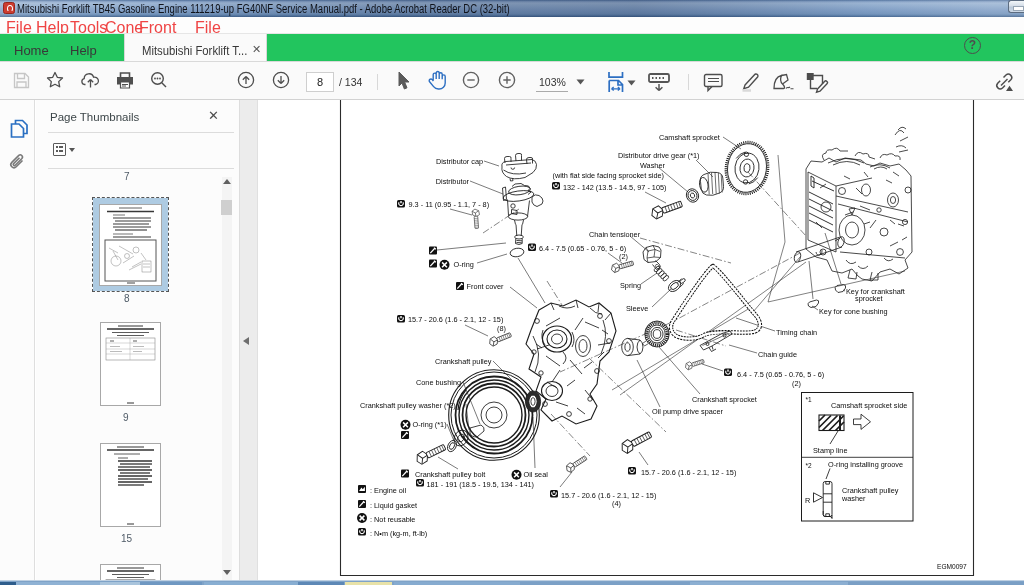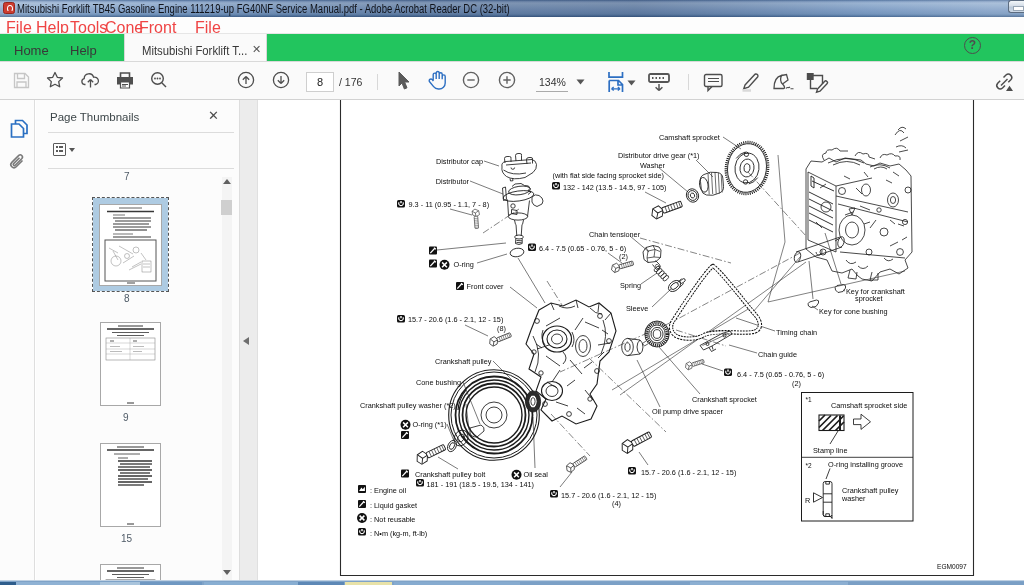--- a/index.html
+++ b/index.html
@@ -127,37 +127,37 @@
     </svg>
     <svg class="ticon" style="left:237px;top:9px" width="18" height="18" viewBox="0 0 18 18" fill="none" stroke="#4d4d4d" stroke-width="1.3">
       <circle cx="9" cy="9" r="7.6"></circle>
         <path d="M9 13 V5.5 M9 5.5 L5.8 8.7 M9 5.5 L12.2 8.7"></path>
     </svg>
     <svg class="ticon" style="left:272px;top:9px" width="18" height="18" viewBox="0 0 18 18" fill="none" stroke="#4d4d4d" stroke-width="1.3">
       <circle cx="9" cy="9" r="7.6"></circle>
         <path d="M9 5 V12.5 M9 12.5 L5.8 9.3 M9 12.5 L12.2 9.3"></path>
     </svg>
     <div id="pagebox">8</div>
-    <div id="pagecount">/ 176</div>
+    <div id="pagecount">/ 134</div>
     <div class="tsep" style="left:377px"></div>
     <svg class="ticon" style="left:396px;top:9px" width="16" height="20" viewBox="0 0 16 20" fill="#4d4d4d">
       <path d="M3 1 L13 11 H8.6 L11 16.8 L8.4 18 L6 12 L3 15 Z" fill="#5a5a5a" stroke="#5a5a5a" stroke-width="1"></path>
     </svg>
     <svg class="ticon" style="left:427px;top:8px" width="21" height="21" viewBox="0 0 21 21" fill="none" stroke="#2d6fc2" stroke-width="1.4">
       <path d="M6.2 10.5 V4.6 A1.5 1.5 0 0 1 9.2 4.6 V9 M9.2 4.4 V3 A1.5 1.5 0 0 1 12.2 3 V9 M12.2 4.2 A1.5 1.5 0 0 1 15.2 4.2 V9.2 M15.2 6.4 A1.5 1.5 0 0 1 18.2 6.4 V13 A6 6 0 0 1 12.2 19 H11.4 A6.5 6.5 0 0 1 6.6 16.6 L2.6 11.8 A1.7 1.7 0 0 1 5.2 9.6 L6.4 11"></path>
     </svg>
     <svg class="ticon" style="left:462px;top:9px" width="18" height="18" viewBox="0 0 18 18" fill="none" stroke="#616161" stroke-width="1.4">
       <circle cx="9" cy="9" r="7.6"></circle>
         <path d="M5.3 9 H12.7"></path>
     </svg>
     <svg class="ticon" style="left:498px;top:9px" width="18" height="18" viewBox="0 0 18 18" fill="none" stroke="#616161" stroke-width="1.4">
       <circle cx="9" cy="9" r="7.6"></circle>
         <path d="M5.3 9 H12.7 M9 5.3 V12.7"></path>
     </svg>
-    <div id="zoomtxt">134%</div>
+    <div id="zoomtxt">103%</div>
     <div id="zoomline"></div>
     <svg class="ticon" style="left:576px;top:17px" width="9" height="6" viewBox="0 0 9 6" fill="#555">
         <path d="M0.5 0.5 H8.5 L4.5 5.5 Z"></path>
       </svg>
     <svg class="ticon" style="left:608px;top:9px" width="18" height="22" viewBox="0 0 18 22" fill="none" stroke="#2d6fc2" stroke-width="1.7">
       <path d="M1 1 V6.2 H14.5 V1"></path>
       <path d="M1.2 9.5 V21 M1.2 9.5 H10.5 L14.5 13.5 V21 M10 9.5 V14 H14.5"></path>
       <path d="M3.5 17.8 H12 M3.5 17.8 l2.2 -1.8 M3.5 17.8 l2.2 1.8 M12 17.8 l-2.2 -1.8 M12 17.8 l-2.2 1.8" stroke-width="1.3"></path>
     </svg>
     <svg class="ticon" style="left:627px;top:18px" width="9" height="6" viewBox="0 0 9 6" fill="#555">

